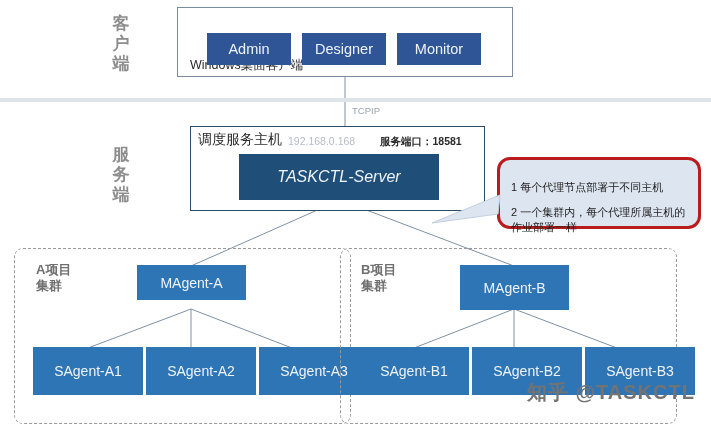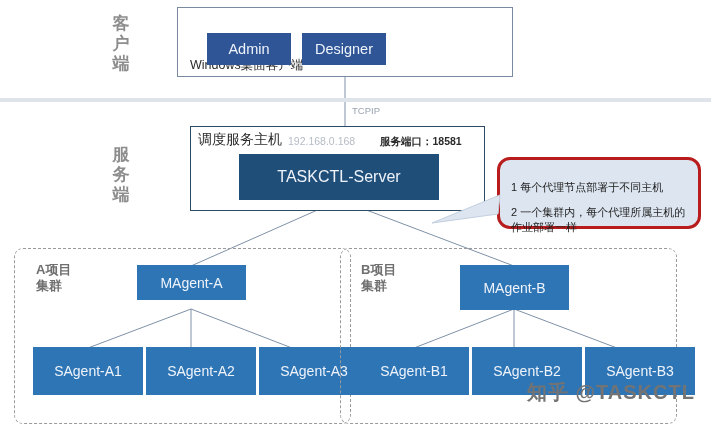--- a/index.html
+++ b/index.html
@@ -80,20 +80,21 @@
     font-size: 14px;
     white-space: nowrap;
   }
   .node.client-app {
     background: #2f5597;
     font-size: 14.5px;
   }
   .node.server-core {
     background: #1f4e79;
     font-size: 16px;
+    font-style: italic;
   }
   .node.agent {
     background: #2e75b6;
     font-size: 14px;
   }
 
   
   .cluster {
     position: absolute;
     box-sizing: border-box;
@@ -185,20 +186,21 @@
     <span>户</span>
     <span>端</span>
   </div>
 
   <div class="frame-box" style="left:177px; top:7px; width:336px; height:70px;"></div>
 
   <div class="frame-title" style="left:190px; top:13px;margin-top:44px;">Windows桌面客户端</div>
 
   <div class="node client-app" style="left:207px; top:33px; width:84px; height:32px;">Admin</div>
   <div class="node client-app" style="left:302px; top:33px; width:84px; height:32px;">Designer</div>
+  <div class="node client-app" style="left:397px; top:33px; width:84px; height:32px;">Monitor</div>
 
   <div class="tier-divider" style="top:98px;"></div>
 
   <div class="link-label" style="left:352px; top:105px;">TCPIP</div>
 
   <div class="tier-label" style="left:104px; top:145px;">
     <span>服</span>
     <span>务</span>
     <span>端</span>
   </div>

